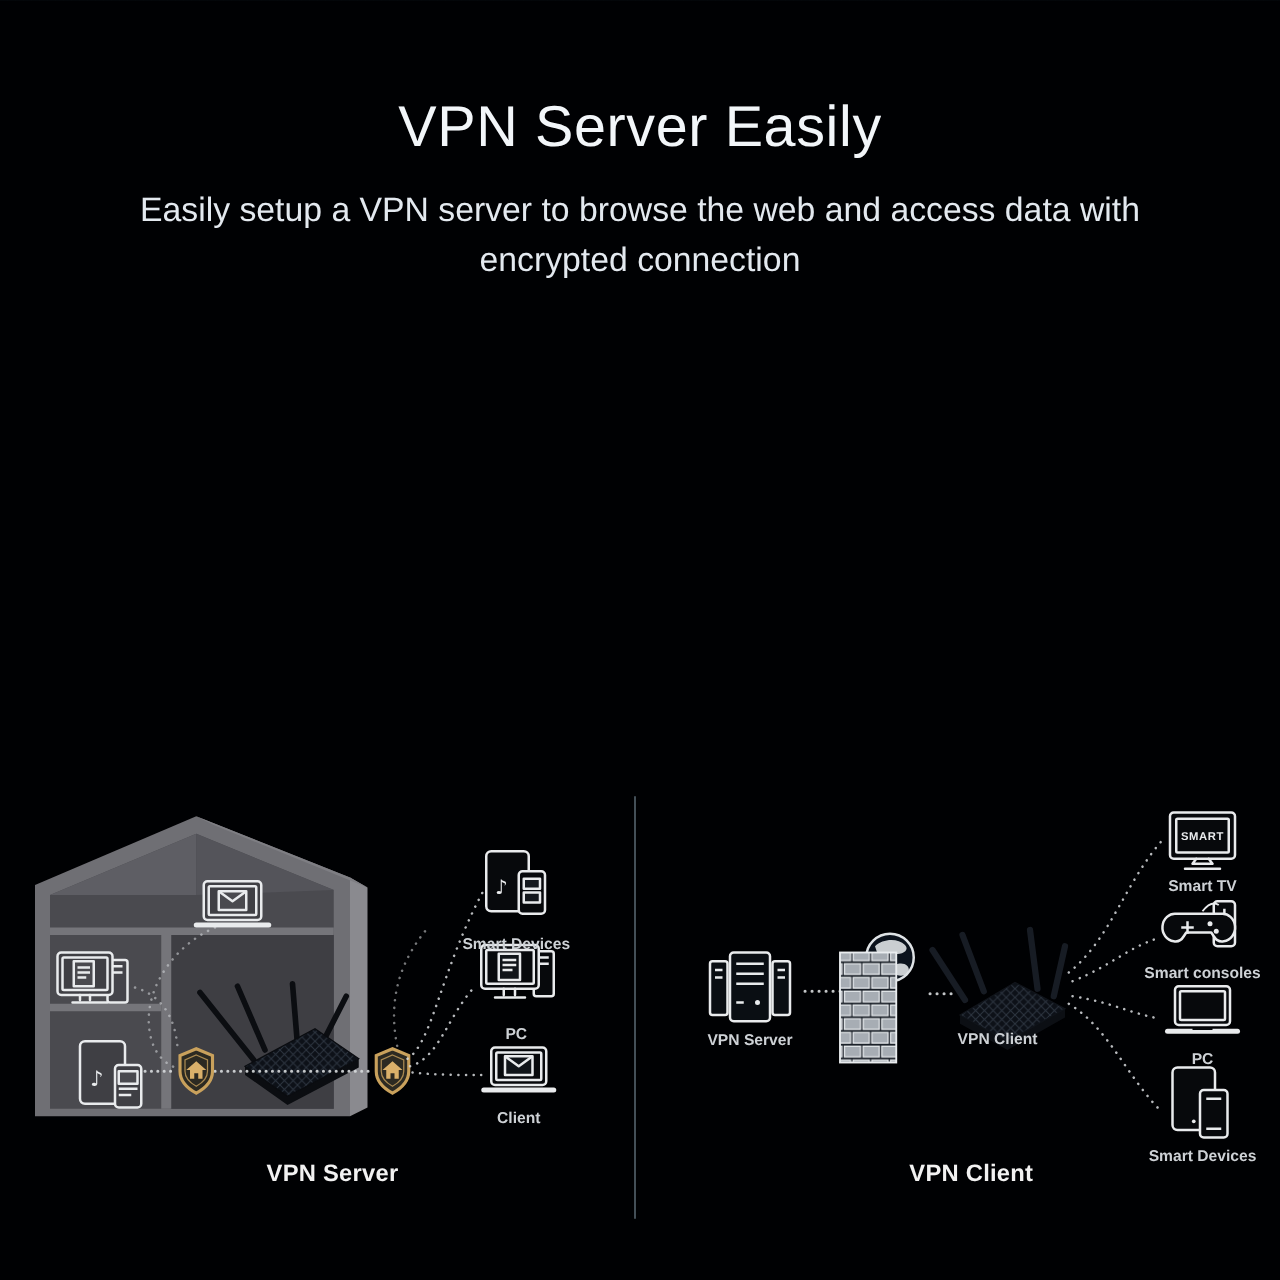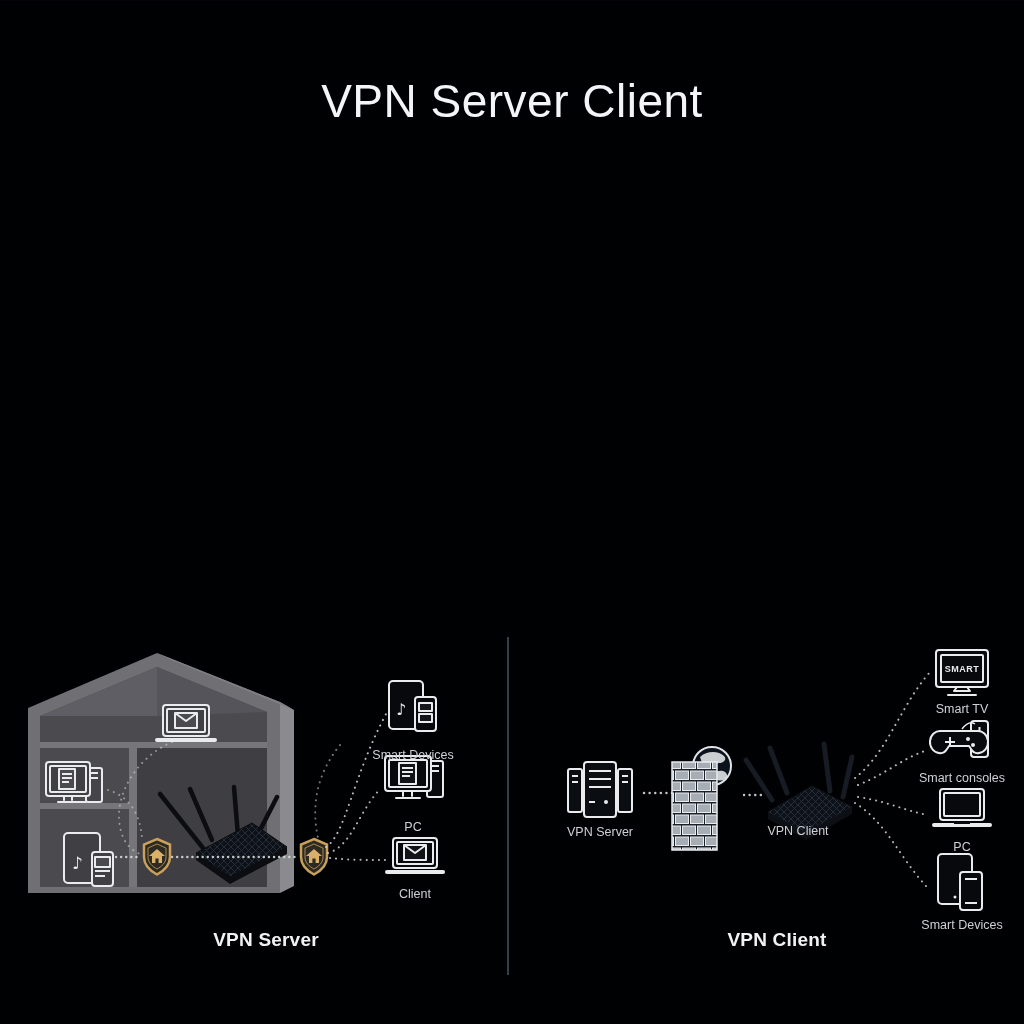--- a/index.html
+++ b/index.html
@@ -12,21 +12,21 @@
   .title{
     position:absolute;left:0;top:74px;width:1024px;text-align:center;
     font-size:46px;font-weight:300;letter-spacing:.5px;color:#f2f6f9;
   }
   .subtitle{
     position:absolute;left:0;top:148px;width:1024px;text-align:center;
     font-size:27px;font-weight:300;color:#e3e9ef;line-height:40px;
   }
   .lbl{
     position:absolute;transform:translateX(-50%);white-space:nowrap;
-    color:#cdd1d5;font-size:12.5px;font-weight:400;
+    color:#cdd1d5;font-size:12.5px;font-weight:700;
   }
   .lbl-big{
     position:absolute;transform:translateX(-50%);white-space:nowrap;
     color:#f2f2f2;font-size:19px;font-weight:700;letter-spacing:.2px;
   }
 </style>
 </head>
 <body>
 
 <div class="stage">
@@ -377,22 +377,24 @@
       <path d="M954,823 h16" stroke="#07090c" stroke-width="2"></path>
     </g>
     <g stroke="#e9ebed" stroke-width="2" fill="none" stroke-linejoin="round">
       <rect x="938" y="854" width="34" height="50" rx="4" fill="#07090c"></rect>
       <circle cx="955" cy="897" r="1.5" fill="#e9ebed" stroke="none"></circle>
       <rect x="960" y="872" width="22" height="38" rx="3" fill="#07090c"></rect>
       <path d="M965,879 h12 M965,903 h12"></path>
     </g>
   </svg>
 
-  <div class="title">VPN Server Client</div>
+  <div class="title">VPN Server Easily</div>
   <div class="subtitle">
+    <div>Easily setup a VPN server to browse the web and access data with</div>
+    <div>encrypted connection</div>
   </div>
 
   <div class="lbl" style="left:413px;top:748px">Smart Devices</div>
   <div class="lbl" style="left:413px;top:820px">PC</div>
   <div class="lbl" style="left:415px;top:887px">Client</div>
 
   <div class="lbl" style="left:600px;top:825px">VPN Server</div>
   <div class="lbl" style="left:798px;top:824px">VPN Client</div>
 
   <div class="lbl" style="left:962px;top:702px">Smart TV</div>

